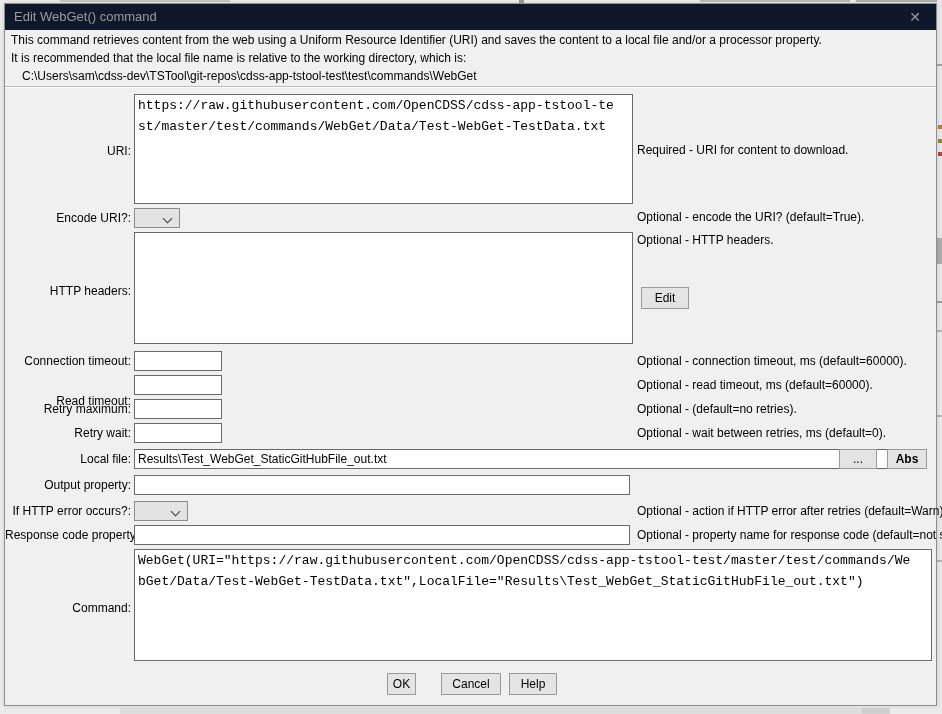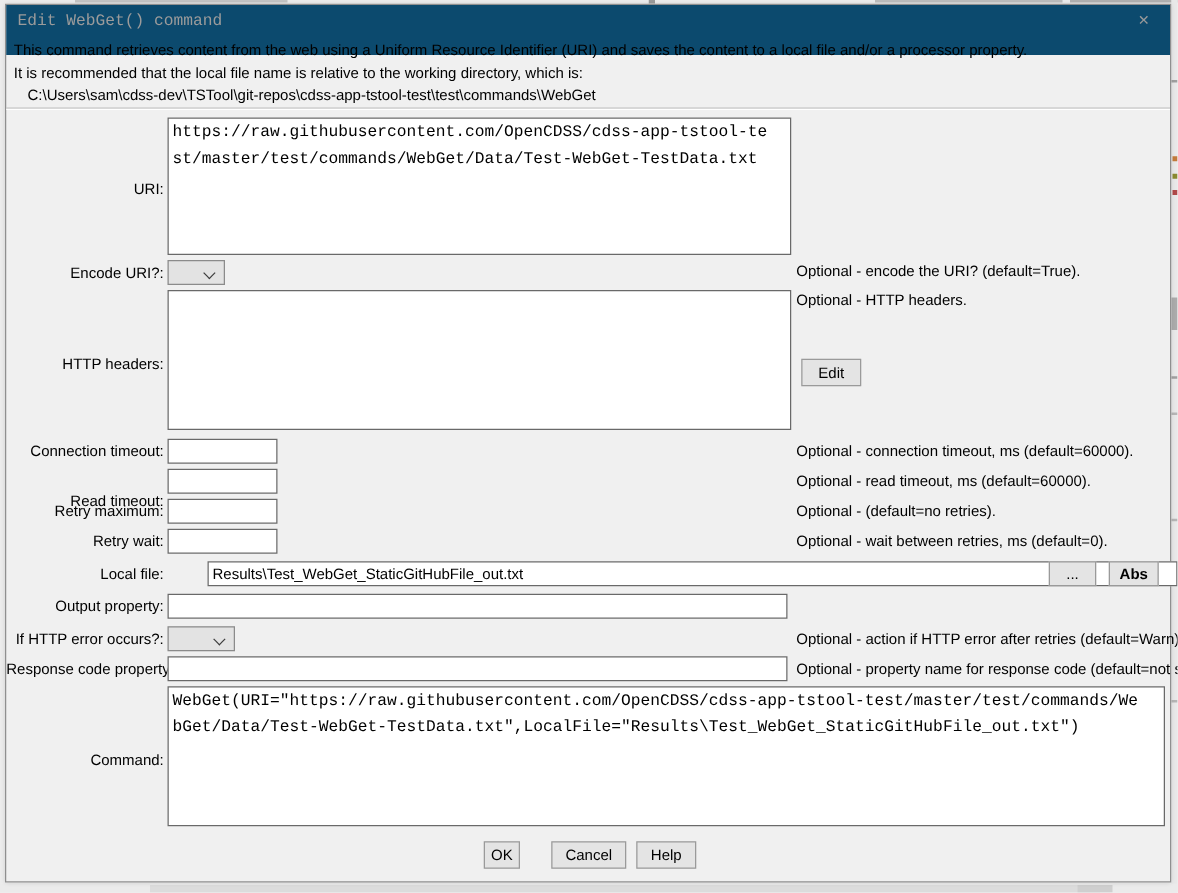--- a/index.html
+++ b/index.html
@@ -9,21 +9,21 @@
     font-family:"Liberation Sans",sans-serif;
     -webkit-font-smoothing:antialiased;
   }
   
   .dialog{
     position:absolute;left:4px;top:3px;width:933px;height:703px;
     background:#f0f0f0;border:1px solid #8f8f8f;box-sizing:border-box;
     box-shadow:0 0 4px rgba(0,0,0,.15);
   }
   .titlebar{
-    position:absolute;left:0;top:0;right:0;height:40px;background:#0c4a6e;font-family:Liberation Mono, monospace;
+    position:absolute;left:0;top:0;right:0;height:26px;background:#0f172a;
   }
   .title-text{
     position:absolute;left:9px;top:0;line-height:26px;
     font-size:13px;color:#9b9b9b;white-space:nowrap;
   }
   .close-btn{
     position:absolute;right:6px;top:0;width:30px;height:26px;
     text-align:center;line-height:26px;font-size:14px;color:#9a9a9a;cursor:default;
   }
   .desc-line{position:absolute;font-size:12px;color:#000;white-space:nowrap;}
@@ -102,20 +102,21 @@
     <span class="close-btn">✕</span>
   </div>
 
   <div class="desc-line" style="left:6px;top:29px;">This command retrieves content from the web using a Uniform Resource Identifier (URI) and saves the content to a local file and/or a processor property.</div>
   <div class="desc-line" style="left:6px;top:47px;">It is recommended that the local file name is relative to the working directory, which is:</div>
   <div class="desc-line" style="left:17px;top:65px;">C:\Users\sam\cdss-dev\TSTool\git-repos\cdss-app-tstool-test\test\commands\WebGet</div>
   <div class="hr"></div>
 
   <div class="row-label" style="top:140px;">URI:</div>
   <textarea class="ta" style="left: 129px; top: 90px; width: 499px; height: 110px;" spellcheck="false">https://raw.githubusercontent.com/OpenCDSS/cdss-app-tstool-test/master/test/commands/WebGet/Data/Test-WebGet-TestData.txt</textarea>
+  <div class="desc" style="top:139px;">Required - URI for content to download.</div>
 
   <div class="row-label" style="top:207px;">Encode URI?:</div>
   <div class="combo" style="left:129px;top:204px;width:46px;height:20px;">
     <span class="combo-value"></span>
     <span class="chev"></span>
   </div>
   <div class="desc" style="top:206px;">Optional - encode the URI? (default=True).</div>
 
   <div class="row-label" style="top:280px;">HTTP headers:</div>
   <textarea class="ta" style="left: 129px; top: 228px; width: 499px; height: 112px;" spellcheck="false"></textarea>
@@ -132,21 +133,21 @@
 
   <div class="row-label" style="top:398px;">Retry maximum:</div>
   <input class="tb" style="left: 129px; top: 395px; width: 88px; height: 20px;" value="">
   <div class="desc" style="top:398px;">Optional - (default=no retries).</div>
 
   <div class="row-label" style="top:422px;">Retry wait:</div>
   <input class="tb" style="left: 129px; top: 419px; width: 88px; height: 20px;" value="">
   <div class="desc" style="top:422px;">Optional - wait between retries, ms (default=0).</div>
 
   <div class="row-label" style="top:448px;">Local file:</div>
-  <input class="tb" style="left: 129px; top: 445px; width: 776px; height: 20px; margin-left: 32px;" value="Results\Test_WebGet_StaticGitHubFile_out.txt">
+  <input class="tb" style="left: 129px; top: 445px; width: 776px; height: 20px;" value="Results\Test_WebGet_StaticGitHubFile_out.txt">
   <button class="btn" style="left:834px;top:445px;width:38px;height:20px;">...</button>
   <button class="btn" style="left:882px;top:445px;width:40px;height:20px;font-weight:bold;">Abs</button>
 
   <div class="row-label" style="top:474px;">Output property:</div>
   <input class="tb" style="left: 129px; top: 471px; width: 496px; height: 20px;" value="">
 
   <div class="row-label" style="top:500px;">If HTTP error occurs?:</div>
   <div class="combo" style="left:129px;top:497px;width:54px;height:20px;">
     <span class="combo-value"></span>
     <span class="chev"></span>

